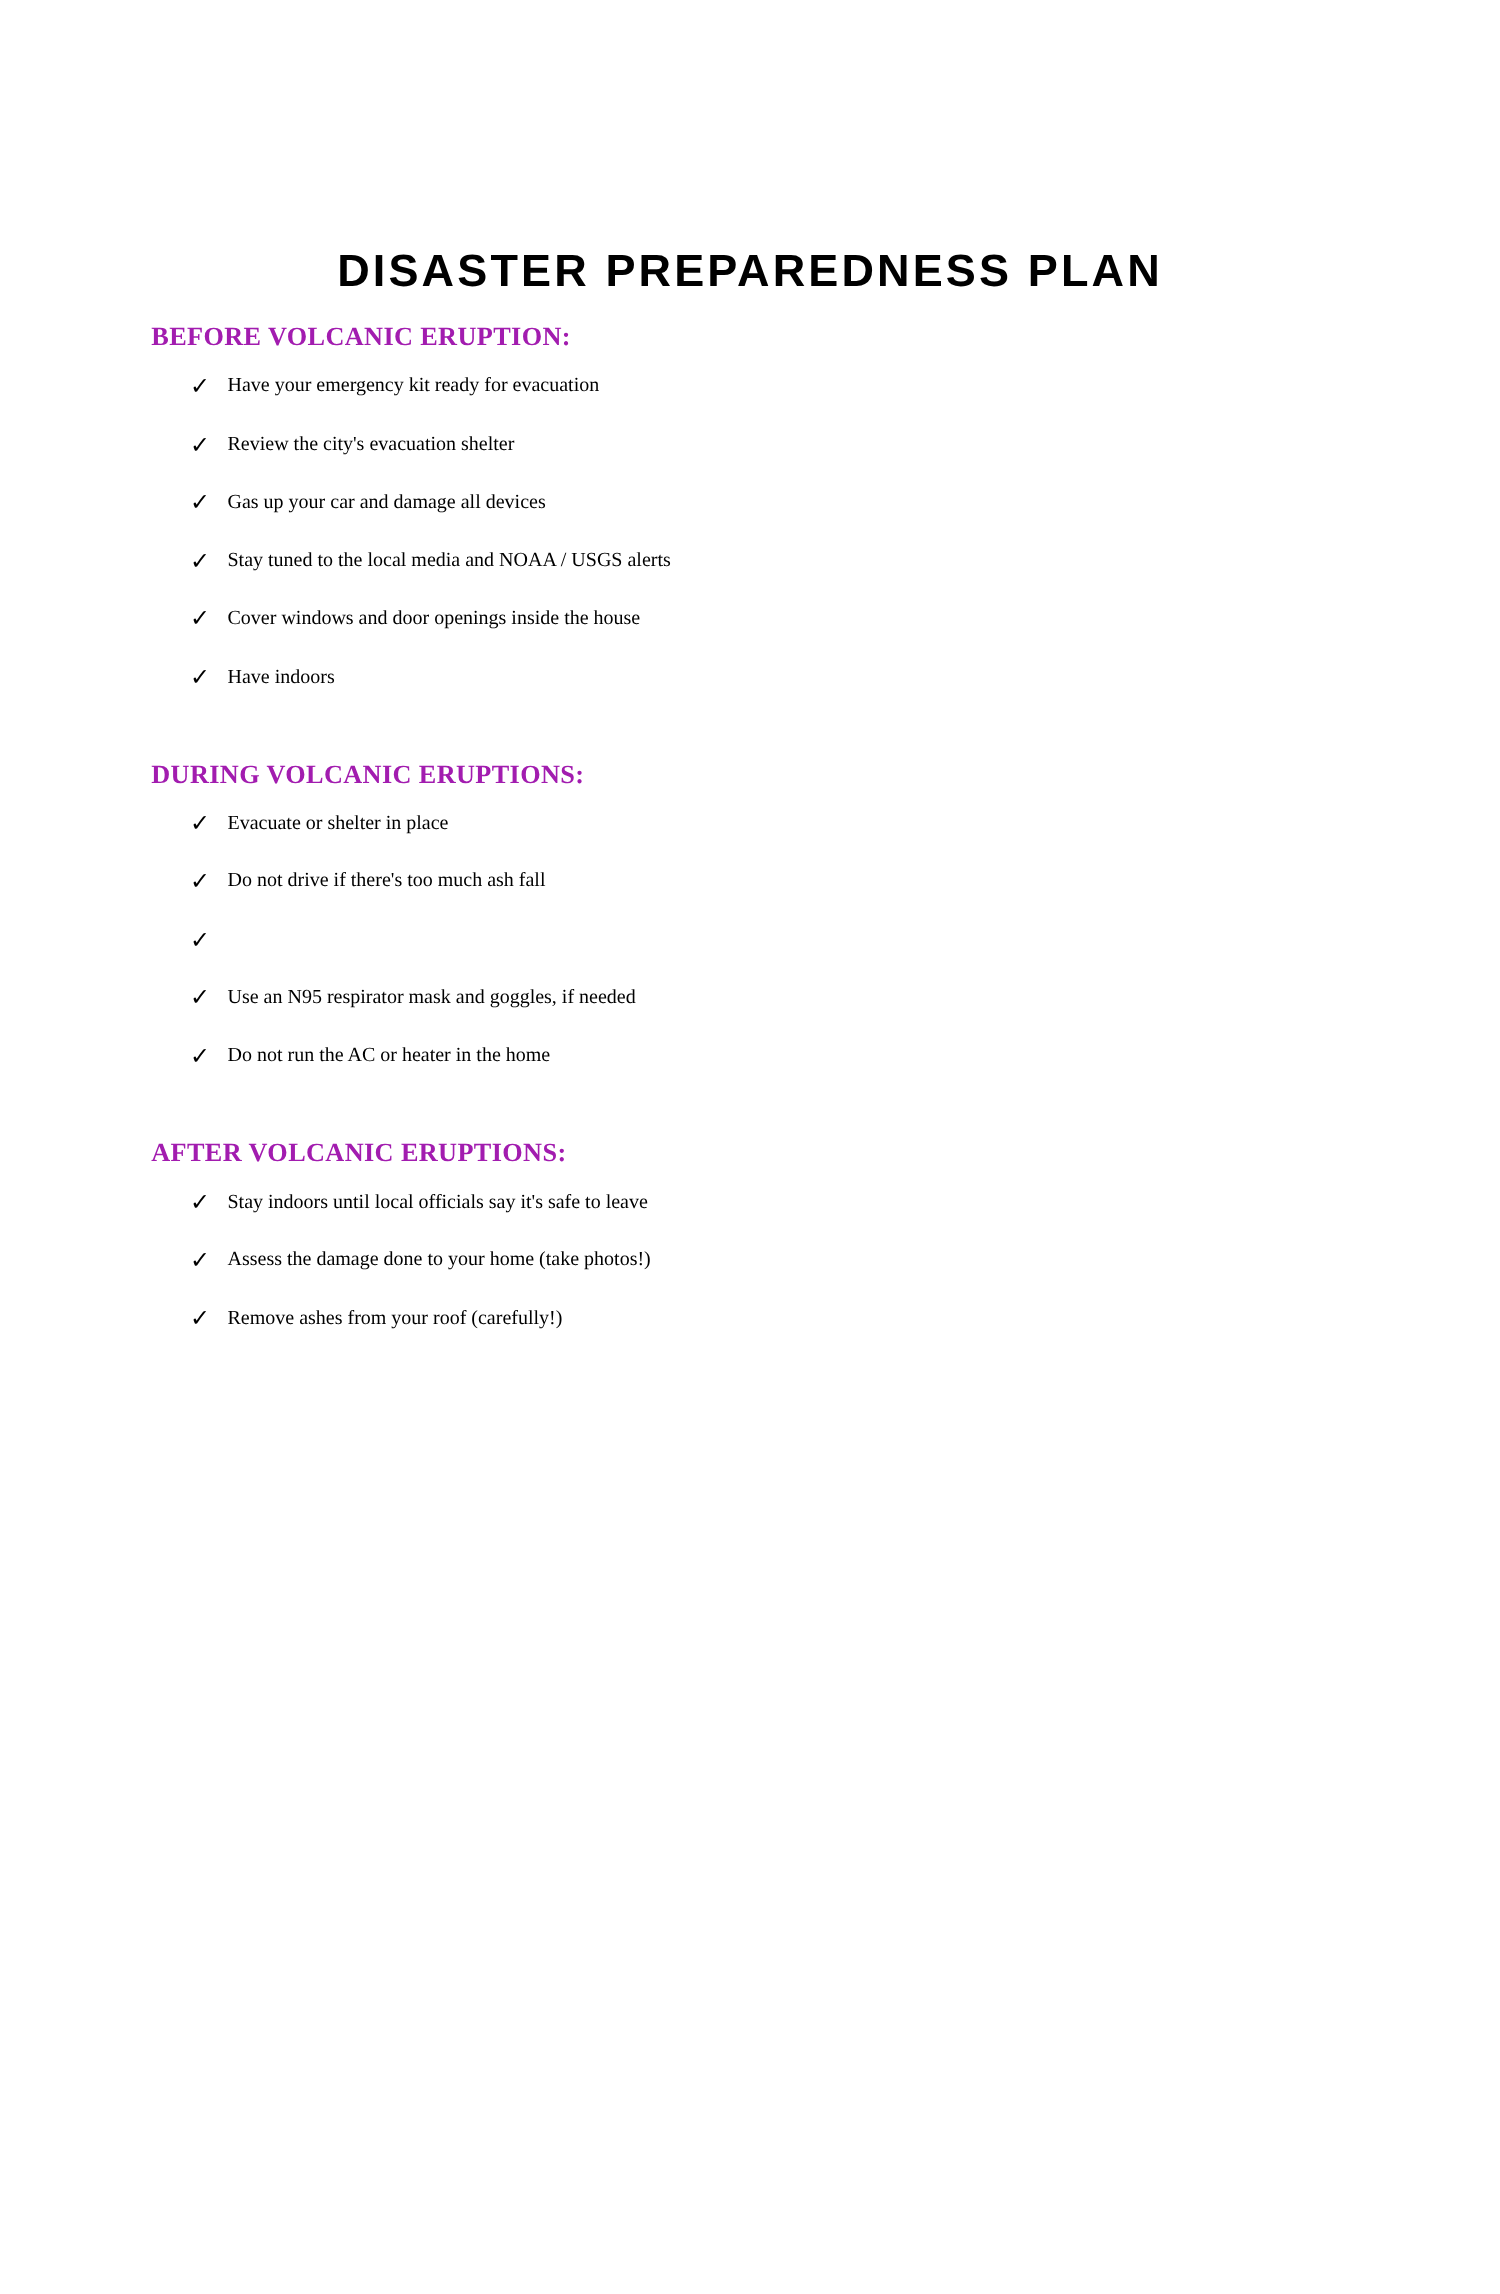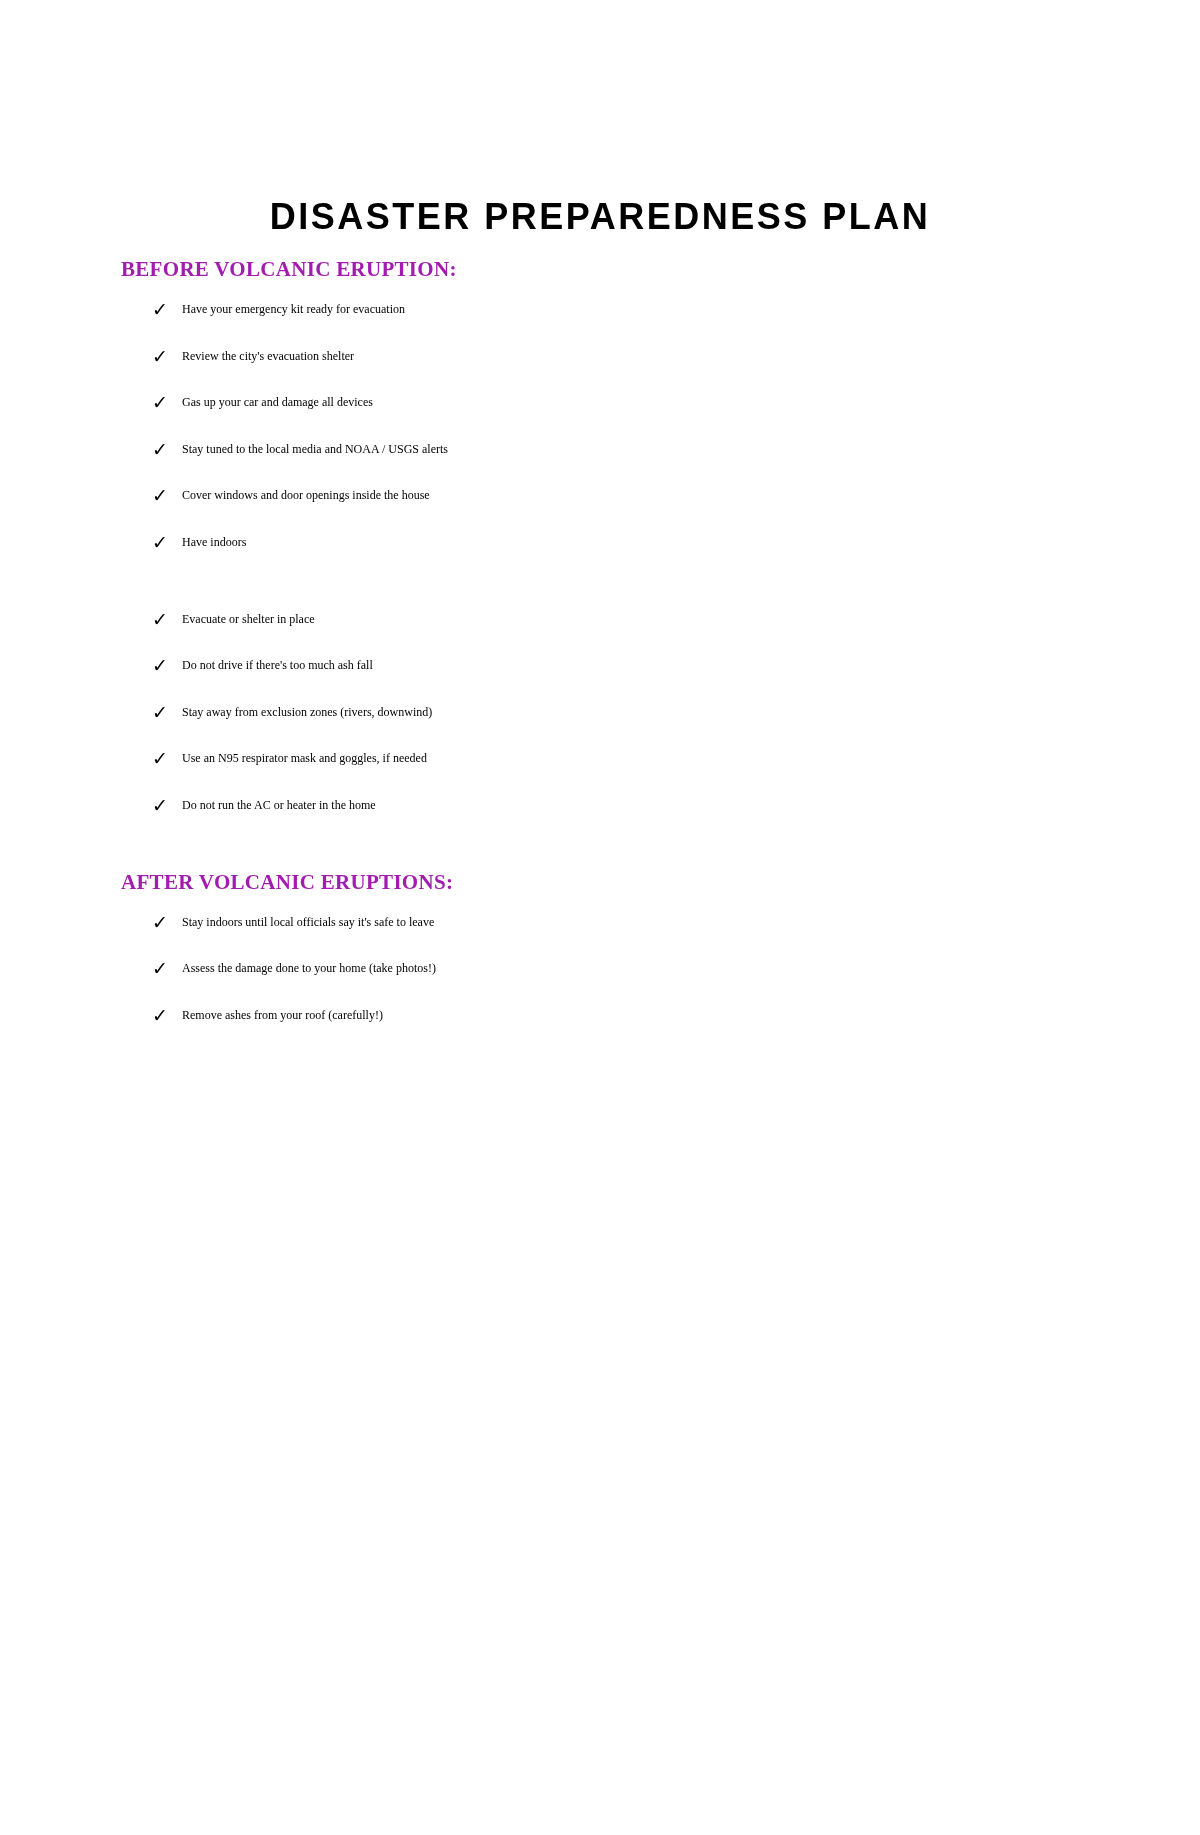--- a/index.html
+++ b/index.html
@@ -54,21 +54,21 @@
   .check-mark {
     flex: 0 0 30px;
     width: 30px;
     font-family: "DejaVu Sans", sans-serif;
     font-size: 19px;
     line-height: 26px;
     color: #000000;
   }
   .check-text {
     font-family: "Liberation Serif", serif;
-    font-size: 12px;
+    font-size: 16px;
     line-height: 26px;
     color: #000000;
   }
 </style>
 </head>
 <body>
 
 <div class="page">
 
   <h1 class="doc-title">DISASTER PREPAREDNESS PLAN</h1>
@@ -99,32 +99,32 @@
           <span class="check-text">Cover windows and door openings inside the house</span>
         </li>
         <li class="check-item">
           <span class="check-mark">✓</span>
           <span class="check-text">Have indoors</span>
         </li>
       </ul>
     </div>
 
     <div class="section">
+      <h2 class="section-heading">DURING VOLCANIC ERUPTIONS:</h2>
       <ul class="checklist">
         <li class="check-item">
           <span class="check-mark">✓</span>
           <span class="check-text">Evacuate or shelter in place</span>
         </li>
         <li class="check-item">
           <span class="check-mark">✓</span>
           <span class="check-text">Do not drive if there's too much ash fall</span>
         </li>
         <li class="check-item">
           <span class="check-mark">✓</span>
-          <span class="check-text">Stay away from exclusion zones (rivers, downwind)</span>
         </li>
         <li class="check-item">
           <span class="check-mark">✓</span>
           <span class="check-text">Use an N95 respirator mask and goggles, if needed</span>
         </li>
         <li class="check-item">
           <span class="check-mark">✓</span>
           <span class="check-text">Do not run the AC or heater in the home</span>
         </li>
       </ul>

